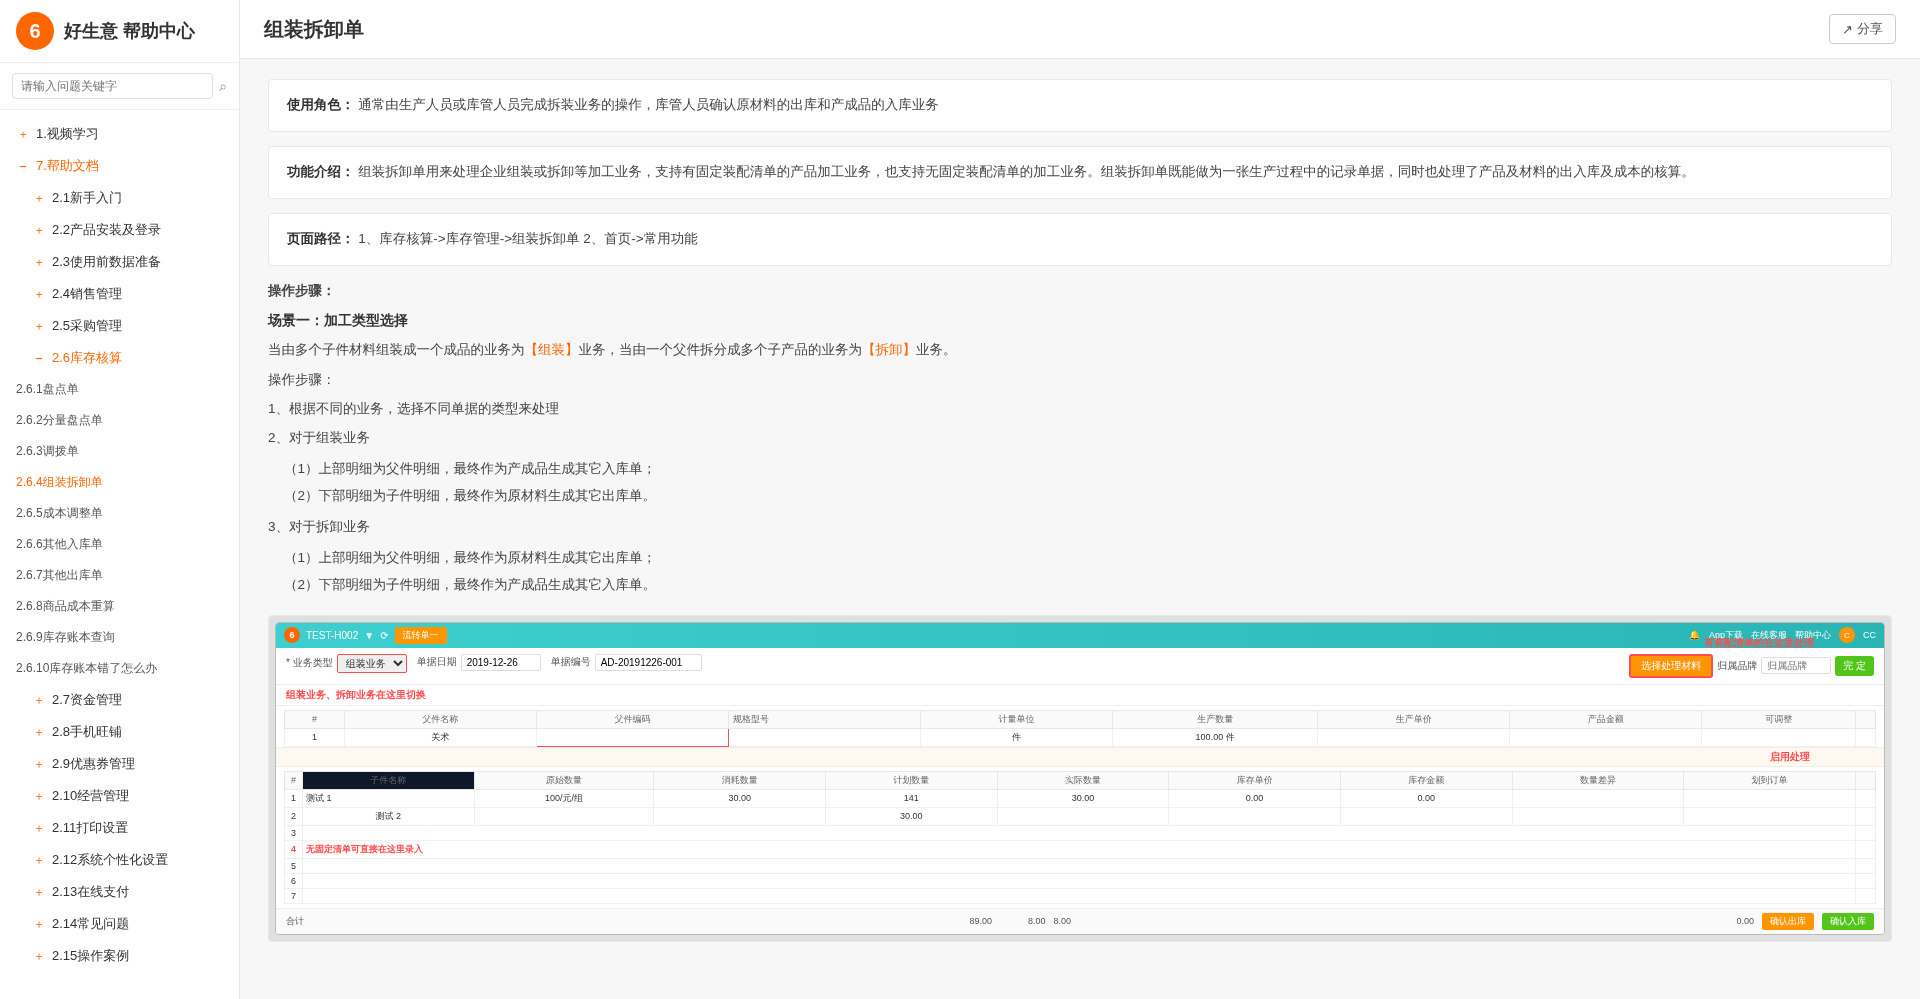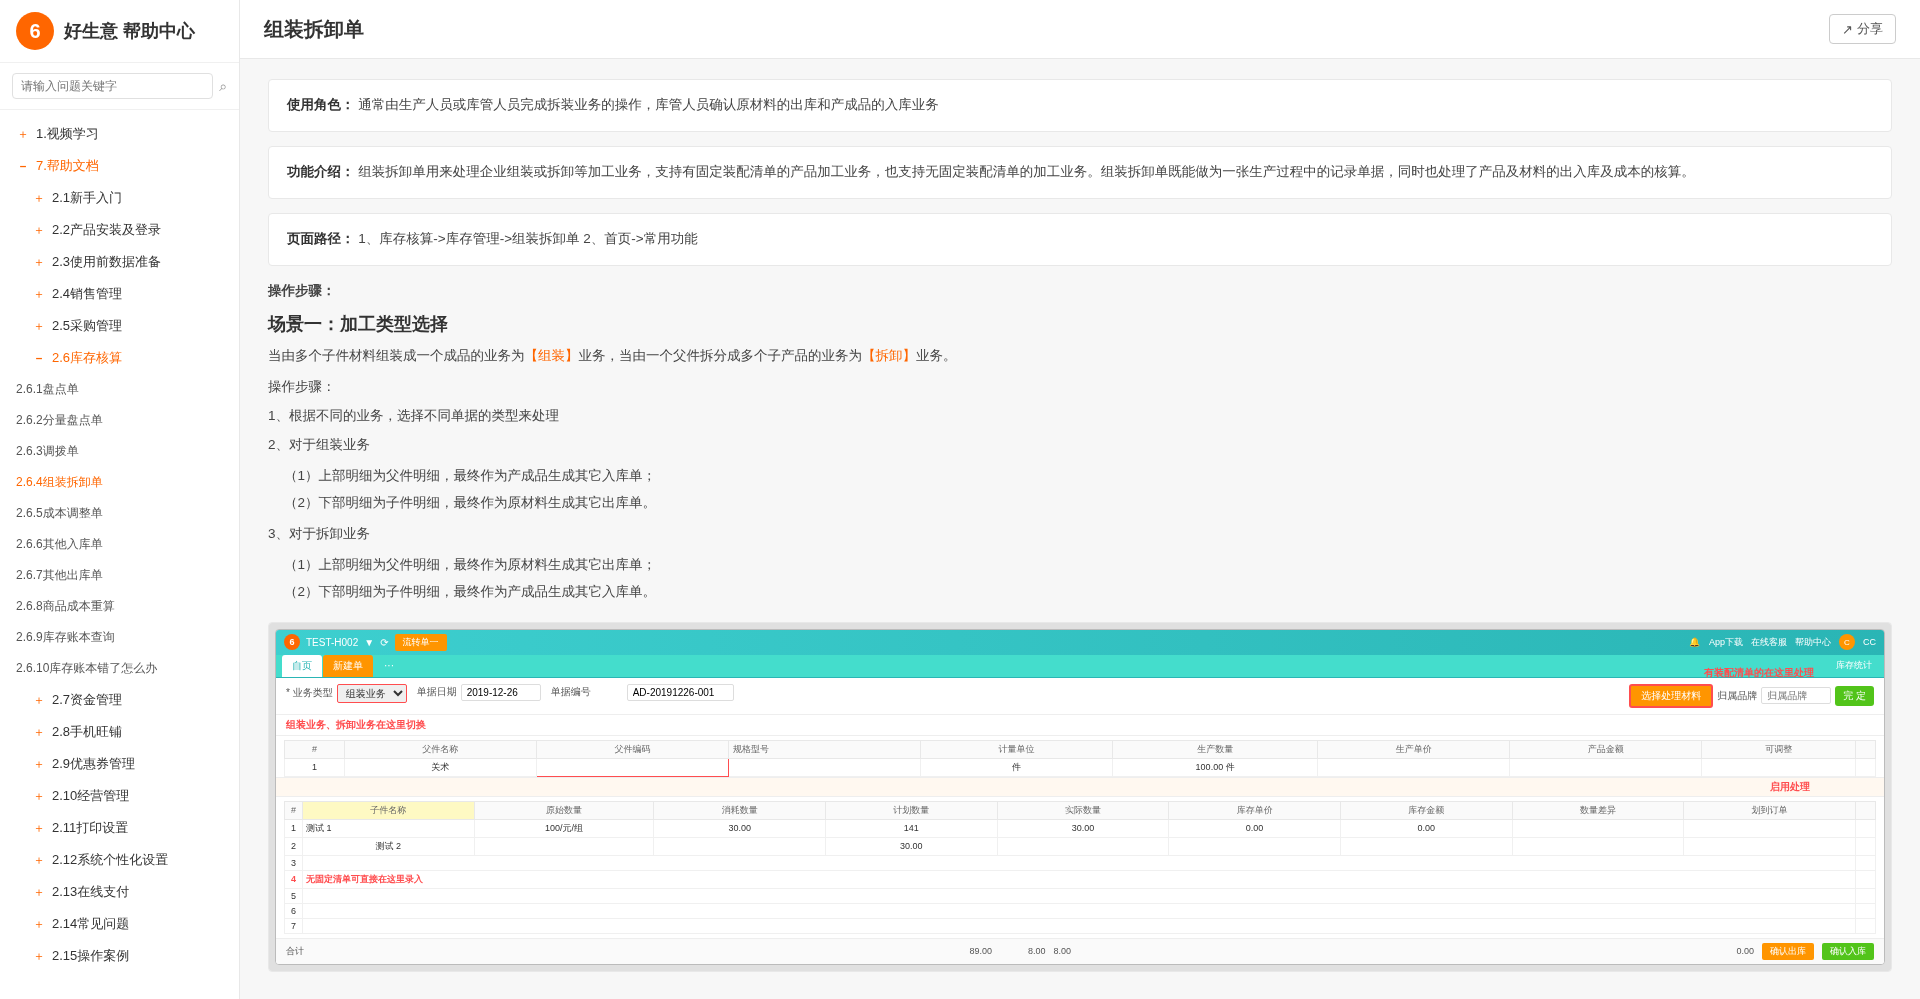--- a/index.html
+++ b/index.html
@@ -80,21 +80,21 @@
     }
 
     
     .info-box {
       background: #fff; border: 1px solid #e8e8e8; border-radius: 4px;
       padding: 14px 18px; margin-bottom: 14px; line-height: 1.7; font-size: 13.5px; color: #444;
     }
     .info-box .label { font-weight: 600; color: #333; }
     .section-title { font-size: 14px; font-weight: 700; color: #333; margin-bottom: 10px; }
     .step-section { margin-bottom: 16px; }
-    .step-section .scene-title { font-weight: 700; color: #333; font-size: 18px; margin-bottom: 6px; }
+    .step-section .scene-title { font-weight: 700; color: #333; font-size: 14px; margin-bottom: 6px; }
     .step-section p { margin-bottom: 6px; font-size: 13.5px; color: #444; line-height: 1.7; }
     .step-section .highlight { color: #ff6600; font-weight: 500; }
     .step-list { margin: 6px 0 6px 0; }
     .step-list li { list-style: none; padding: 2px 0 2px 16px; font-size: 13.5px; color: #444; line-height: 1.7; position: relative; }
     .step-list li::before { content: ''; }
 
     
     .screenshot-container {
       background: #fff;
       border: 1px solid #e8e8e8;
@@ -292,43 +292,36 @@
             <div style="display:flex; align-items:center; gap:8px; font-size:9px;">
               <span>🔔</span>
               <span>App下载</span>
               <span>在线客服</span>
               <span>帮助中心</span>
               <span style="background:#ff9500; border-radius:50%; width:16px; height:16px; display:inline-flex; align-items:center; justify-content:center; color:#fff; font-size:8px;">C</span>
               <span>CC</span>
             </div>
           </div>
 
-          <div style="background:#4dc; display:flex; align-items:center; gap:1px; padding:0 6px; font-size:10px; border-bottom:1px solid #2ab5b5;">
-            <span style="background:#fff; color:#2ab5b5; padding:4px 10px; border-radius:3px 3px 0 0; cursor:pointer;">自页</span>
-            <span style="background:#ff9500; color:#fff; padding:4px 10px; border-radius:3px 3px 0 0; cursor:pointer;">新建单</span>
-            <span style="padding:4px 10px; color:#fff; cursor:pointer;">···</span>
-            <div style="flex:1;"></div>
-            <span style="padding:4px 6px; color:#fff; cursor:pointer; font-size:9px;">库存统计</span>
-          </div>
 
           <div style="background:#fff; padding:6px 10px; display:flex; flex-wrap:wrap; gap:10px; align-items:flex-start; border-bottom:1px solid #eee; position:relative;">
             <div style="display:flex; align-items:center; gap:4px;">
               <span style="font-size:10px; color:#555;">* 业务类型</span>
               <select style="border:1px solid #ff4d4f; padding:2px 4px; font-size:10px; border-radius:2px; color:#333;">
                 <option>组装业务</option>
                 <option>拆卸业务</option>
               </select>
             </div>
             <div style="display:flex; align-items:center; gap:4px;">
               <span style="font-size:10px; color:#555;">单据日期</span>
               <input type="text" value="2019-12-26" style="border: 1px solid rgb(221, 221, 221); padding: 2px 5px; font-size: 10px; border-radius: 2px; width: 80px;">
             </div>
             <div style="display:flex; align-items:center; gap:4px;">
               <span style="font-size:10px; color:#555;">单据编号</span>
-              <input type="text" value="AD-20191226-001" style="border: 1px solid rgb(221, 221, 221); padding: 2px 5px; font-size: 10px; border-radius: 2px; width: 107px; margin-left: 32px;">
+              <input type="text" value="AD-20191226-001" style="border: 1px solid rgb(221, 221, 221); padding: 2px 5px; font-size: 10px; border-radius: 2px; width: 107px;">
             </div>
             <div style="flex:1;"></div>
 
             <div style="position:relative; display:flex; align-items:center; gap:4px;">
               <span style="color:#ff4d4f; font-size:10px; position:absolute; top:-18px; right:60px; white-space:nowrap; font-weight:600;">有装配清单的在这里处理</span>
               <button style="background:#ff9500; color:#fff; border:none; padding:3px 10px; border-radius:3px; font-size:10px; cursor:pointer; border:2px solid #ff4d4f;">选择处理材料</button>
               <div style="display:flex; align-items:center; gap:4px;">
                 <span style="font-size:10px; color:#555;">归属品牌</span>
                 <input type="text" placeholder="归属品牌" style="border: 1px solid rgb(221, 221, 221); padding: 2px 5px; font-size: 10px; border-radius: 2px; width: 70px;">
               </div>
@@ -376,21 +369,21 @@
           <div style="background:#fff8f0; padding:2px 10px; font-size:10px; display:flex; align-items:center; justify-content:flex-end; gap:4px; border-top:1px solid #eee; border-bottom:1px solid #eee;">
             <span style="color:#ff4d4f; font-weight:600;">启用处理</span>
             <span style="font-size:9px; color:#aaa; margin-left:60px;"></span>
           </div>
 
           <div style="padding:4px 8px; background:#fff;">
             <table style="width:100%; border-collapse:collapse; font-size:9px;">
               <thead>
                 <tr>
                   <th style="background:#fafafa; border:1px solid #e8e8e8; padding:2px 3px; text-align:center; color:#666; font-weight:500; width:18px;">#</th>
-                  <th style="background:#fef9c3; border:1px solid #e8e8e8; padding:2px 3px; text-align:center; color:#666; font-weight:500;">子件名称</th>
+                  <th style="background:#0f172a; border:1px solid #e8e8e8; padding:2px 3px; text-align:center; color:#666; font-weight:500;">子件名称</th>
                   <th style="background:#fafafa; border:1px solid #e8e8e8; padding:2px 3px; text-align:center; color:#666; font-weight:500;">原始数量</th>
                   <th style="background:#fafafa; border:1px solid #e8e8e8; padding:2px 3px; text-align:center; color:#666; font-weight:500;">消耗数量</th>
                   <th style="background:#fafafa; border:1px solid #e8e8e8; padding:2px 3px; text-align:center; color:#666; font-weight:500;">计划数量</th>
                   <th style="background:#fafafa; border:1px solid #e8e8e8; padding:2px 3px; text-align:center; color:#666; font-weight:500;">实际数量</th>
                   <th style="background:#fafafa; border:1px solid #e8e8e8; padding:2px 3px; text-align:center; color:#666; font-weight:500;">库存单价</th>
                   <th style="background:#fafafa; border:1px solid #e8e8e8; padding:2px 3px; text-align:center; color:#666; font-weight:500;">库存金额</th>
                   <th style="background:#fafafa; border:1px solid #e8e8e8; padding:2px 3px; text-align:center; color:#666; font-weight:500;">数量差异</th>
                   <th style="background:#fafafa; border:1px solid #e8e8e8; padding:2px 3px; text-align:center; color:#666; font-weight:500;">划到订单</th>
                   <th style="background:#fafafa; border:1px solid #e8e8e8; padding:2px 3px; width:20px;"></th>
                 </tr>

